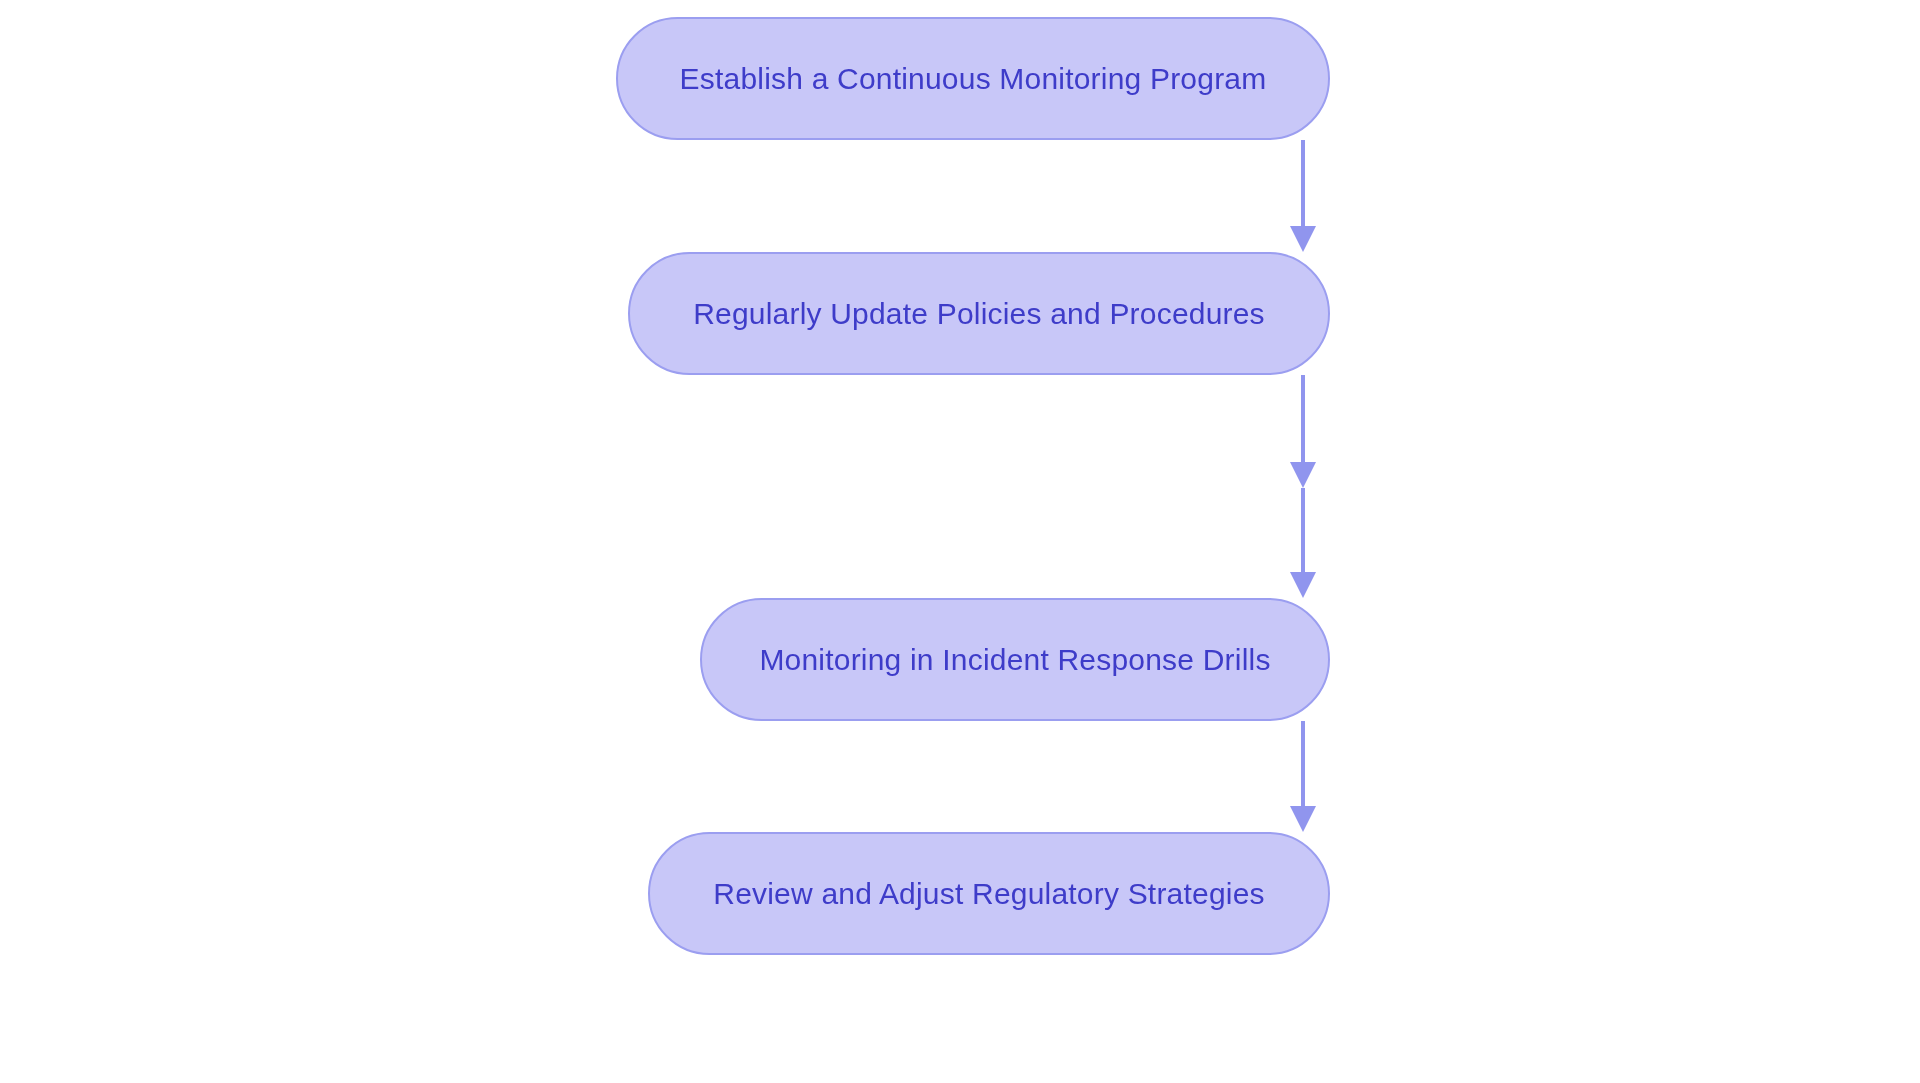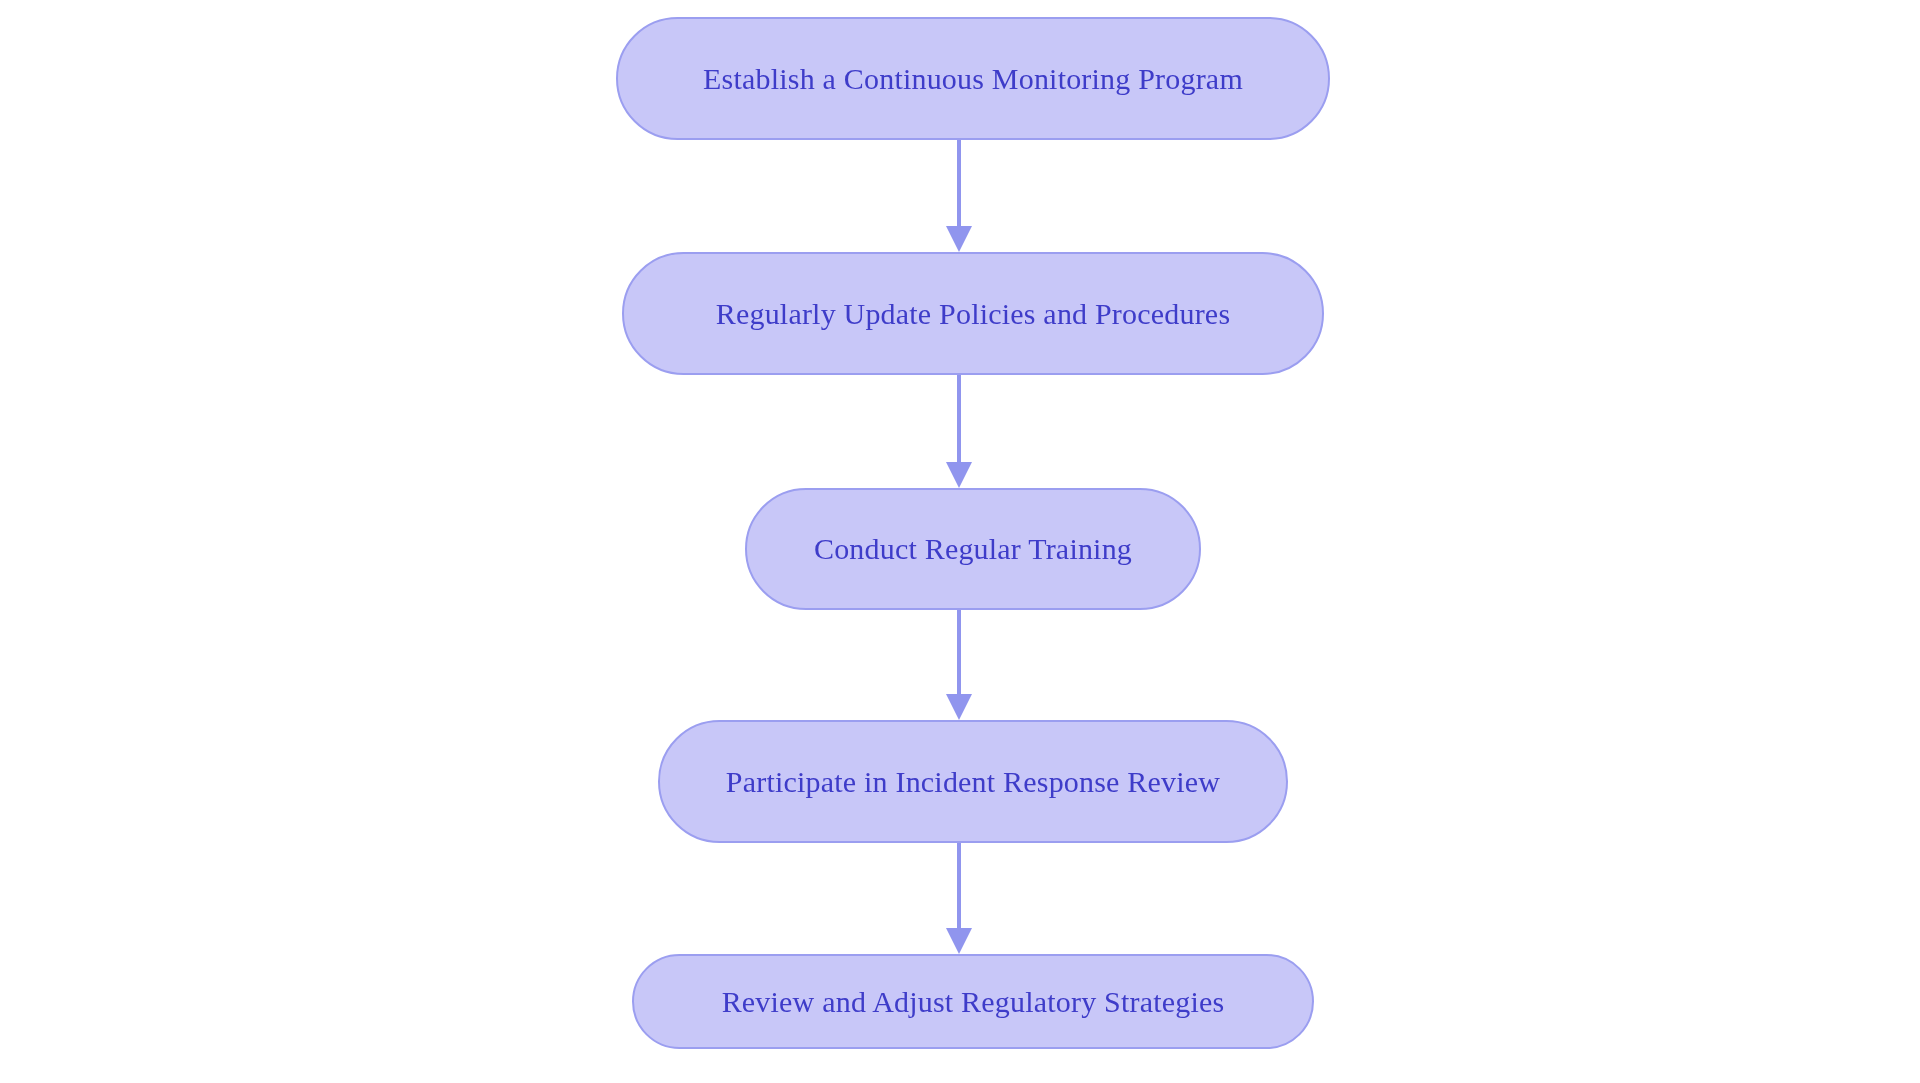--- a/index.html
+++ b/index.html
@@ -15,43 +15,42 @@
     overflow: hidden;
     font-family: "Liberation Sans", sans-serif;
   }
   .flow-column {
     position: absolute;
     left: 973px;
     top: 17px;
     transform: translateX(-50%);
     display: flex;
     flex-direction: column;
-    align-items: center;
-    font-family: Liberation Serif, serif;
+    align-items: flex-end;
   }
   .node {
     box-sizing: border-box;
     background: #c8c7f8;
     border: 2px solid #9b9ef0;
     border-radius: 62px;
     display: flex;
     align-items: center;
     justify-content: center;
     text-align: center;
     color: #3e3cc9;
     font-size: 30px;
     font-weight: 400;
     letter-spacing: 0.2px;
     white-space: nowrap;
   }
   .n1 { width: 714px; height: 123px; }
   .n2 { width: 702px; height: 123px; }
   .n3 { width: 456px; height: 122px; }
   .n4 { width: 630px; height: 123px; }
-  .n5 { width: 682px; height: 95px; }
+  .n5 { width: 682px; height: 123px; }
 
   .arrow {
     display: flex;
     flex-direction: column;
     align-items: center;
     transform: translateX(-14px);
   }
   .a1 { height: 112px; }
   .a2 { height: 113px; }
   .a3 { height: 110px; }
@@ -87,31 +86,28 @@
 
     <div class="node n2">
       <span>Regularly Update Policies and Procedures</span>
     </div>
 
     <div class="arrow a2">
       <span class="shaft"></span>
       <span class="head"></span>
     </div>
 
-    <div class="node n3">
-      <span>Conduct Regular Training</span>
-    </div>
 
     <div class="arrow a3">
       <span class="shaft"></span>
       <span class="head"></span>
     </div>
 
     <div class="node n4">
-      <span>Participate in Incident Response Review</span>
+      <span>Monitoring in Incident Response Drills</span>
     </div>
 
     <div class="arrow a4">
       <span class="shaft"></span>
       <span class="head"></span>
     </div>
 
     <div class="node n5">
       <span>Review and Adjust Regulatory Strategies</span>
     </div>

